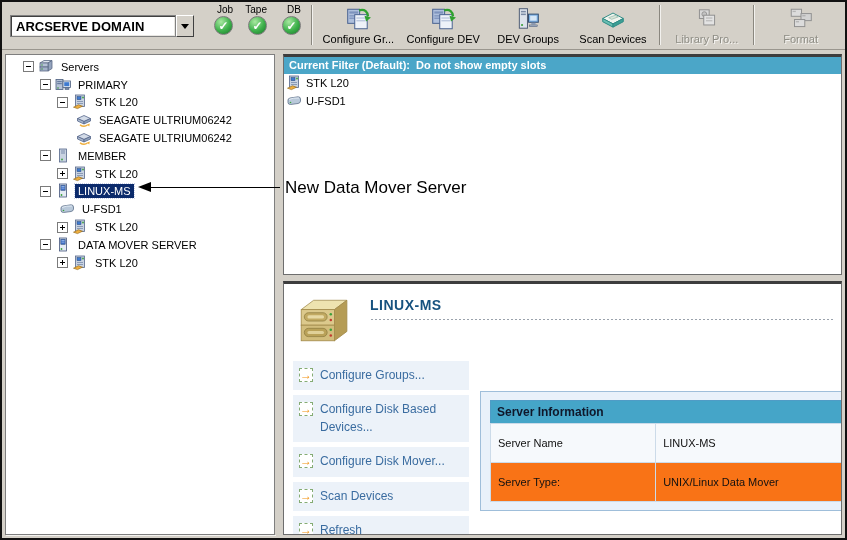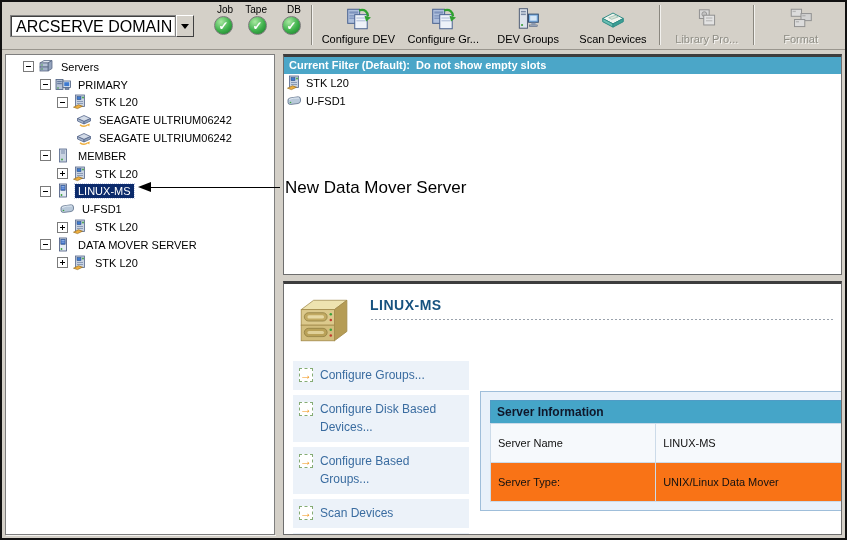--- a/index.html
+++ b/index.html
@@ -15,22 +15,22 @@
   .toolbar {
     position:absolute; top:0; left:0; right:0; height:48px;
     display:flex; align-items:stretch; padding:1px 2px 2px 6px;
     background:#d4d0c8; border-bottom:1px solid #9a968e;
   }
   .dd-wrap { margin:12px 10px 0 2px; display:flex; height:22px; }
   .dd-field {
     width:166px; height:22px; background:#fff;
     border:1px solid #808080;
     box-shadow: inset 1px 1px 0 #404040, inset -1px -1px 0 #e8e6e2;
-    font-size:16px; line-height:20px; padding:1px 4px 0 5px; color:#000;
-    white-space:nowrap; overflow:hidden;
+    font-size:13px; line-height:20px; padding:1px 4px 0 5px; color:#000;
+    white-space:nowrap; overflow:hidden;font-weight:bold;
   }
   .dd-btn {
     width:18px; height:22px; background:#d4d0c8;
     border:1px solid; border-color:#fff #404040 #404040 #fff;
     display:flex; align-items:center; justify-content:center; cursor:default;
   }
   .dd-btn .tri { width:0; height:0; border-left:4px solid transparent; border-right:4px solid transparent; border-top:5px solid #000; }
 
   .inds { display:flex; gap:7px; margin:1px 6px 0 2px; }
   .ind { display:flex; flex-direction:column; align-items:flex-end; width:27px; }
@@ -298,29 +298,29 @@
     </div>
 
     <div class="tb-sep"></div>
 
     <div class="tb-btn">
       <span class="icon">
           <svg width="26" height="26">
             <use href="#s-cfg"></use>
           </svg>
         </span>
-      <span class="lbl">Configure DEV</span>
+      <span class="lbl">Configure Gr...</span>
     </div>
     <div class="tb-btn">
       <span class="icon">
           <svg width="26" height="26">
             <use href="#s-cfg"></use>
           </svg>
         </span>
-      <span class="lbl">Configure Gr...</span>
+      <span class="lbl">Configure DEV</span>
     </div>
     <div class="tb-btn">
       <span class="icon">
           <svg width="26" height="26">
             <use href="#s-devgroups"></use>
           </svg>
         </span>
       <span class="lbl">DEV Groups</span>
     </div>
     <div class="tb-btn">
@@ -516,21 +516,21 @@
           <div class="link-row">
             <span class="go-icon"></span>
             <span class="link-text">Configure Groups...</span>
           </div>
           <div class="link-row">
             <span class="go-icon"></span>
             <span class="link-text">Configure Disk Based Devices...</span>
           </div>
           <div class="link-row">
             <span class="go-icon"></span>
-            <span class="link-text">Configure Based Groups...</span>
+            <span class="link-text">Configure Disk Mover...</span>
           </div>
           <div class="link-row">
             <span class="go-icon"></span>
             <span class="link-text">Scan Devices</span>
           </div>
           <div class="link-row">
             <span class="go-icon"></span>
             <span class="link-text">Refresh</span>
           </div>
         </div>

